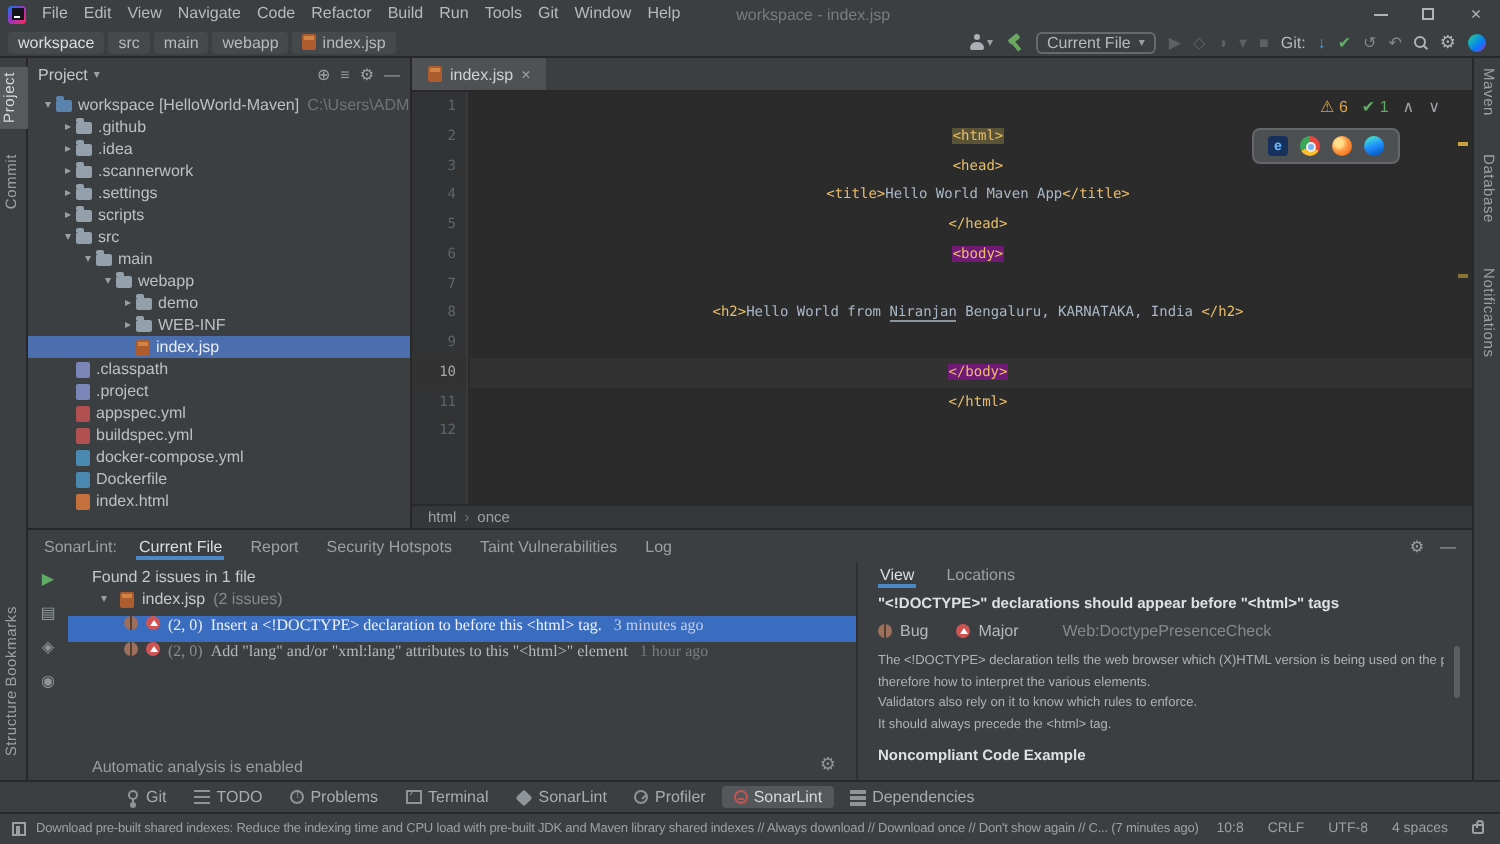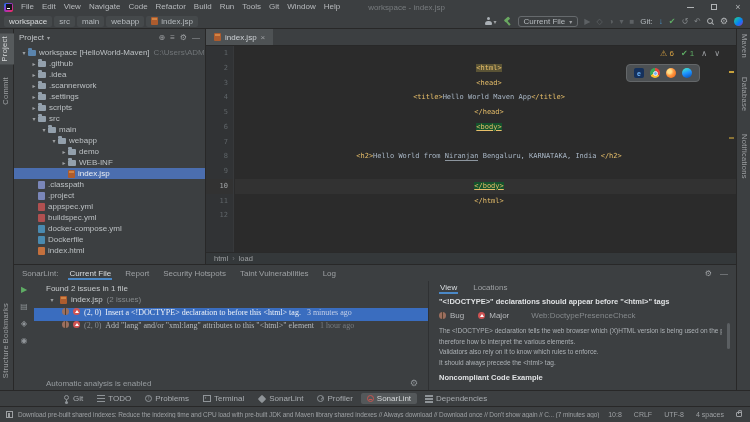--- a/index.html
+++ b/index.html
@@ -106,21 +106,21 @@
     font-family:"DejaVu Sans Mono",monospace; font-size:7px; color:#5f6569; }
   .gline.current { background:#323232; color:#a4a7a9; }
   .code { position:absolute; left:29px; top:0; right:0; bottom:0;text-align:center; }
   .cline { height:14.75px; line-height:14.75px; padding-left:7px; white-space:pre;
     font-family:"DejaVu Sans Mono",monospace; font-size:7px; color:#a9b7c6; }
   .cline.current { background:#323232; }
   .seg.tag { color:#e8bf6a; }
   .seg.txt { color:#a9b7c6; }
   .seg.typo { border-bottom:1px solid #8c959e; }
   .seg.hl-html { background:#5a5335; }
-  .seg.hl-body { background:#14532d;text-decoration:underline; }
+  .seg.hl-body { background:#701a75; }
   .inspections { position:absolute; top:20px; right:16px; display:flex; gap:7px; align-items:center;
     font-size:8px; }
   .insp-warn { color:#d9a343; } .insp-ok { color:#5fad65; } .insp-nav { color:#9da0a3; }
   .browser-popup { position:absolute; top:35px; left:420px; width:74px; height:18px;
     background:#4c5053; border:1px solid #646769; border-radius:4px; display:flex; gap:6px;
     align-items:center; justify-content:center; }
   .bricon { width:10px; height:10px; border-radius:50%; position:relative; flex:none; }
   .bricon.ie { border-radius:2px; background:#15315c; display:flex; align-items:center; justify-content:center;
     color:#6fb7ff; font-size:7px; font-weight:bold; }
   .bricon.chrome { background:conic-gradient(#e8453c 0 120deg,#fcbd2e 120deg 240deg,#3aa757 240deg 360deg); }
@@ -462,21 +462,21 @@
         <span class="bricon ie">e</span>
         <span class="bricon chrome"></span>
         <span class="bricon firefox"></span>
         <span class="bricon edge"></span>
       </div>
     <span class="stripe-mark" style="top:42px;"></span>
     <span class="stripe-mark" style="top:108px;opacity:.6;"></span>
     <div class="ed-breadcrumb">
       <span>html</span>
       <span class="ed-bc-sep">›</span>
-      <span>load</span>
+      <span>once</span>
     </div>
   </div>
 
   <div class="sonar">
     <div class="sl-header">
       <span class="sl-title">SonarLint:</span>
       <span style="display:flex;gap:12px;">
           <span class="stab selected">Current File</span>
           <span class="stab">Report</span>
           <span class="stab">Security Hotspots</span>

